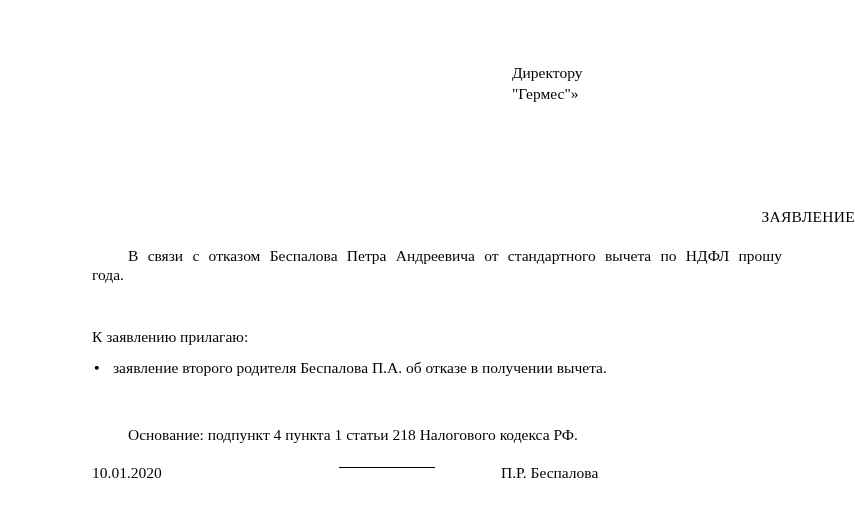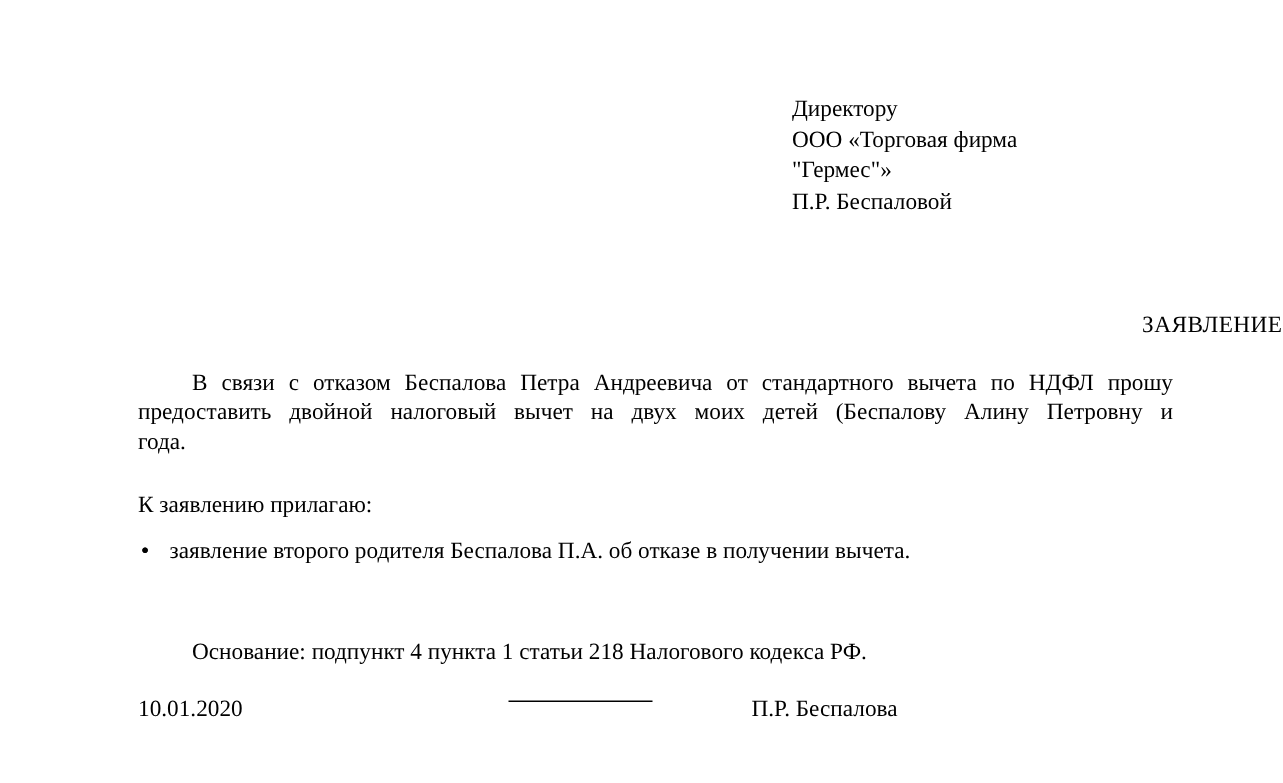--- a/index.html
+++ b/index.html
@@ -12,21 +12,21 @@
       height: 522px;
       position: relative;
       overflow: hidden;
       font-family: "Liberation Serif", "DejaVu Serif", serif;
       font-size: 15.5px;
       color: #000000;
     }
     .abs { position: absolute; white-space: nowrap; margin-top: 12px; }
     .addressee {
       position: absolute;
-      left: 528px;
+      left: 512px;
       top: 63px;
       line-height: 20.5px;
     }
     .addressee div { white-space: nowrap; }
     .title {
       position: absolute;
       left: 0;
       width: 855px;
       top: 208px;
       text-align: right;
@@ -86,30 +86,27 @@
       top: 452px;
     }
   </style>
 </head>
 <body>
 
 <div>
 
   <div class="addressee">
     <div>Директору</div>
-    <div>ООО «Торговая фирма</div>
     <div>"Гермес"»</div>
-    <div>П.Р. Беспаловой</div>
   </div>
 
   <div class="title">ЗАЯВЛЕНИЕ</div>
 
   <div class="body-para">
     <span class="line first">В связи с отказом Беспалова Петра Андреевича от стандартного вычета по НДФЛ прошу</span>
-    <span class="line">предоставить двойной налоговый вычет на двух моих детей (Беспалову Алину Петровну и</span>
     <span class="line last">года.</span>
   </div>
 
   <div class="attach-label">К заявлению прилагаю:</div>
 
   <ul class="attach-list">
     <li>
       <span class="bullet">•</span>
     </li>
     <li>

